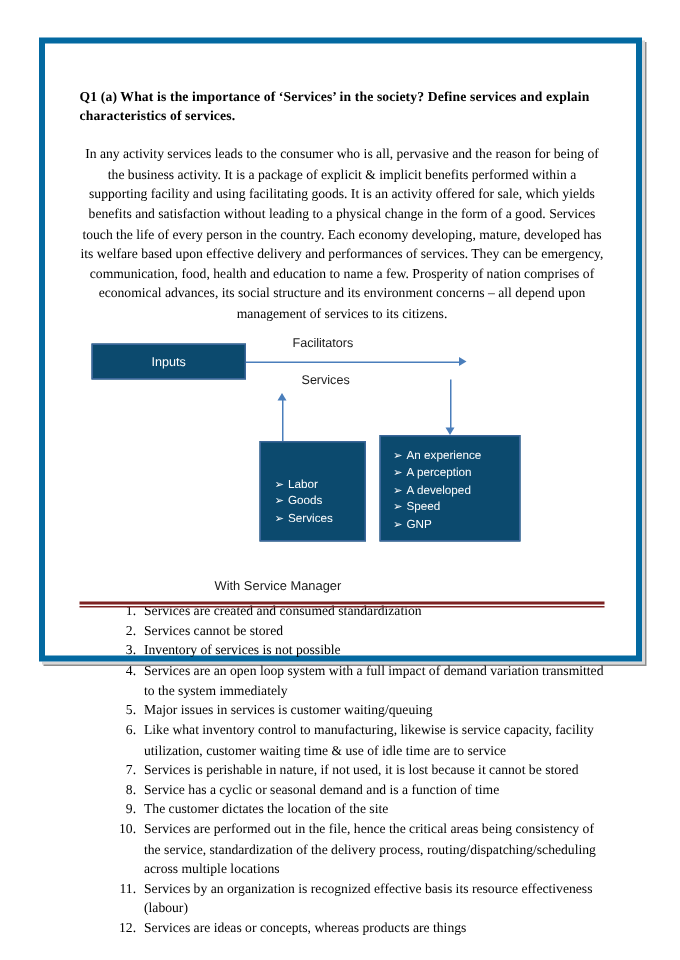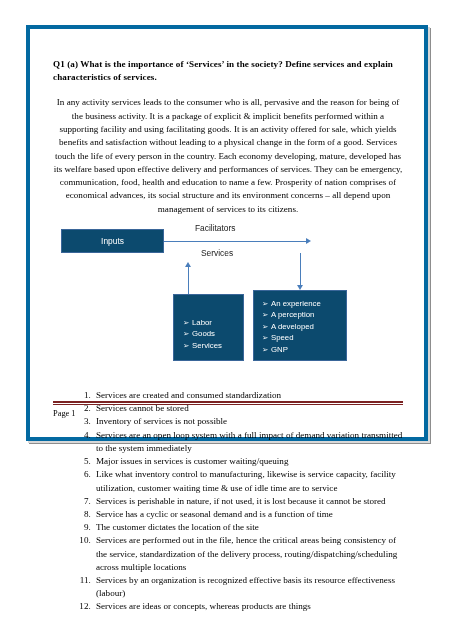--- a/index.html
+++ b/index.html
@@ -234,36 +234,36 @@
           <ul class="dlist">
             <li><span class="arw">➢</span><span>An experience</span></li>
             <li><span class="arw">➢</span><span>A perception</span></li>
             <li><span class="arw">➢</span><span>A developed</span></li>
             <li><span class="arw">➢</span><span>Speed</span></li>
             <li><span class="arw">➢</span><span>GNP</span></li>
           </ul>
         </div>
       </div>
 
+      <div class="caption">With Service Manager</div>
 
       <ol class="num-list">
         <li>Services are created and consumed standardization</li>
         <li>Services cannot be stored</li>
         <li>Inventory of services is not possible</li>
         <li>Services are an open loop system with a full impact of demand variation transmitted to the system immediately</li>
         <li>Major issues in services is customer waiting/queuing</li>
         <li>Like what inventory control to manufacturing, likewise is  service capacity, facility utilization, customer waiting time &amp; use of idle time are to service</li>
         <li>Services is perishable in nature, if not used, it is lost because it cannot be stored</li>
         <li>Service has a cyclic or seasonal demand and is a function of time</li>
         <li>The customer dictates the location of the site</li>
         <li>Services are performed out in the file, hence the critical areas being consistency of the service, standardization of the delivery process, routing/dispatching/scheduling across multiple locations</li>
         <li>Services by an organization is recognized effective basis its resource effectiveness (labour)</li>
         <li>Services are ideas or concepts, whereas products are things</li>
       </ol>
 
     </div>
 
     <div class="footer">
       <div class="footer-rule"></div>
-      <div class="footer-text">Page 1</div>
     </div>
   </div>
 </div>
 
 </body></html>

